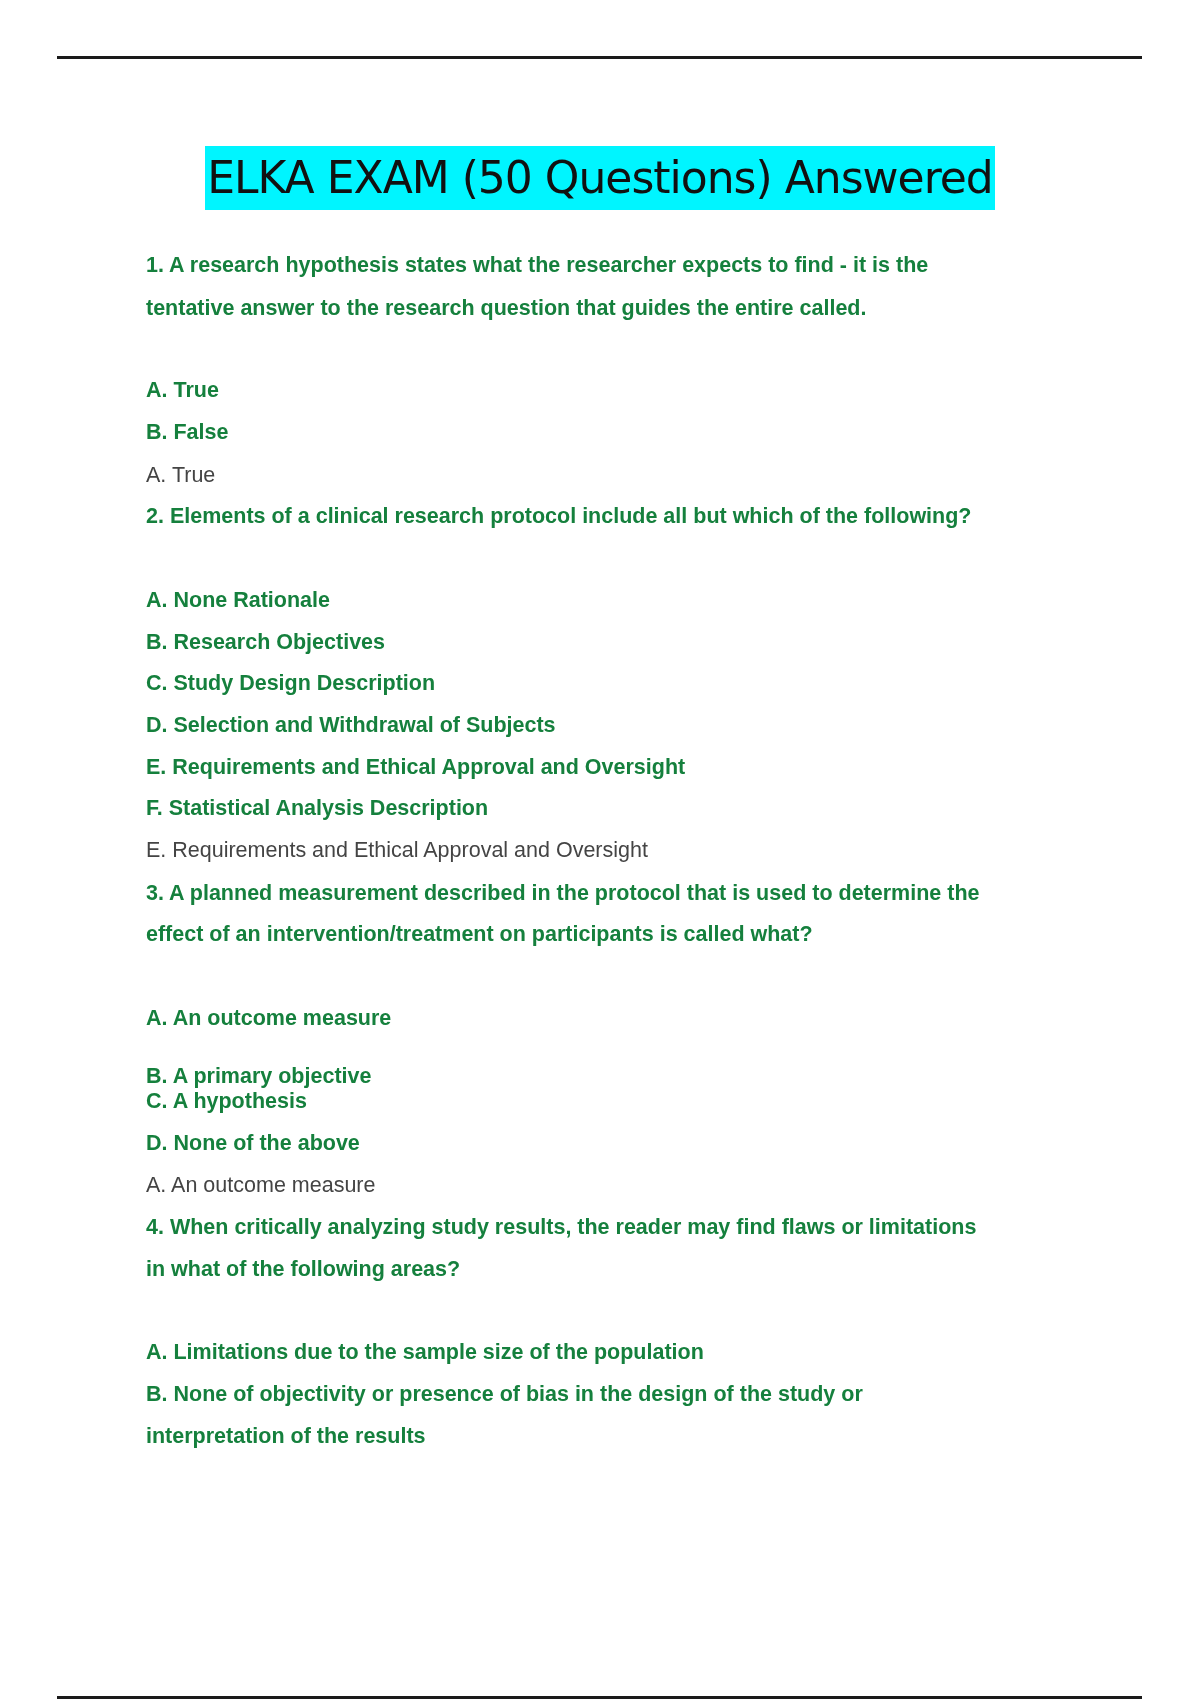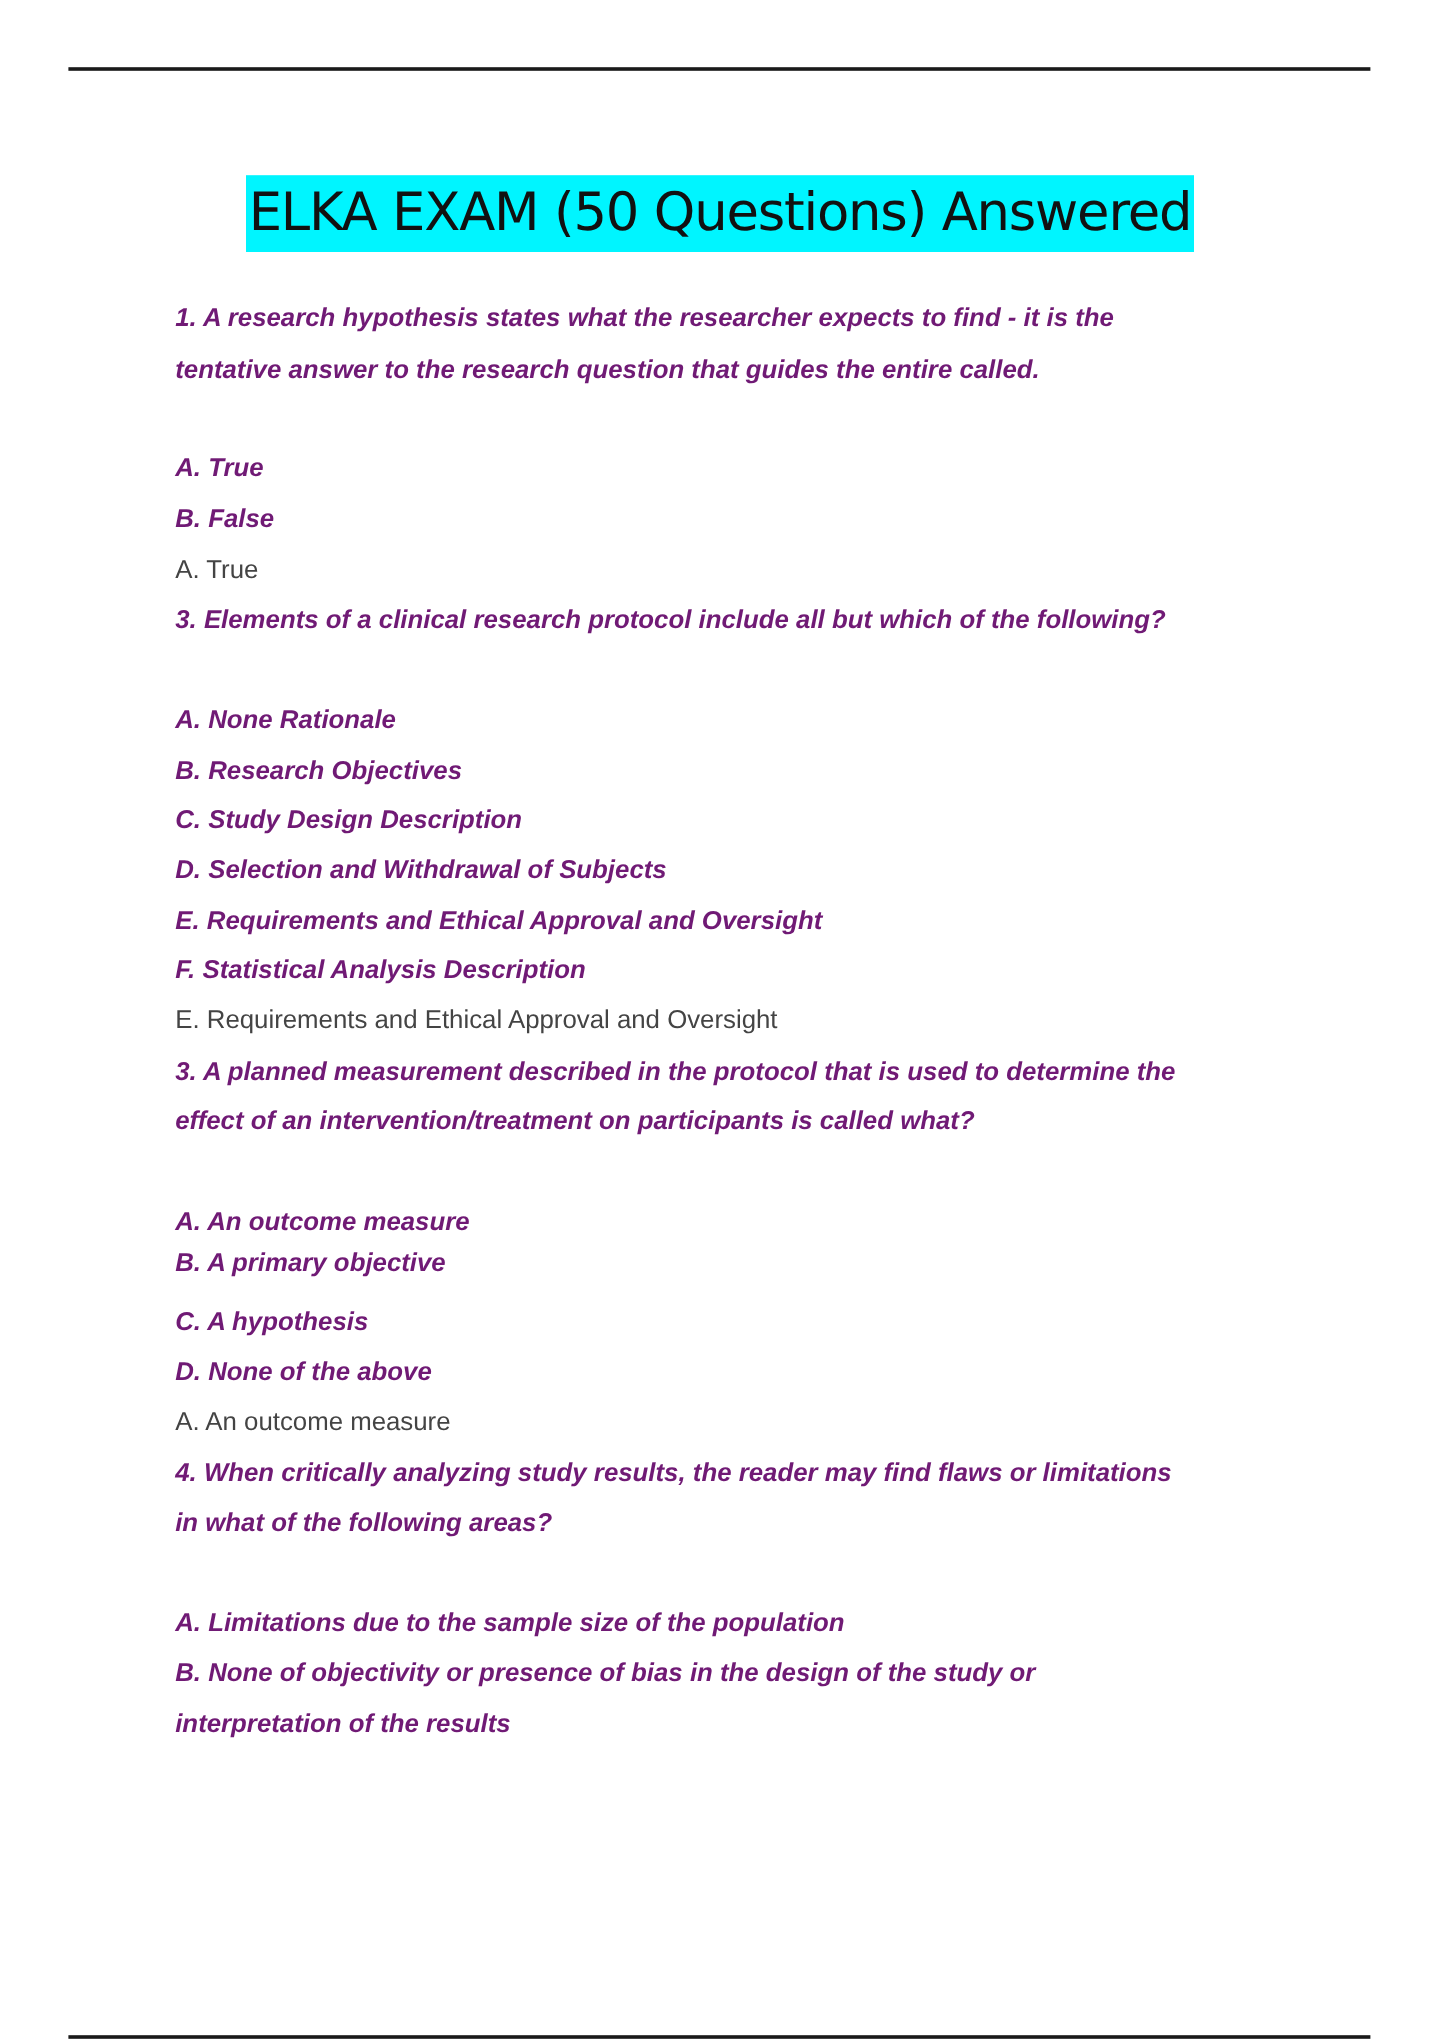--- a/index.html
+++ b/index.html
@@ -11,51 +11,51 @@
   .title {
     display: inline-block; background: #00f5ff; color: #111;
     font-family: "DejaVu Sans", sans-serif; font-size: 44px; line-height: 64px;
     padding: 0 2px; letter-spacing: -1px;
   }
   .line {
     position: absolute; left: 146px; white-space: nowrap;
     font-family: "Liberation Sans", sans-serif; font-size: 21.5px; color: #333;
     line-height: 28px; transform: translateY(-14px);
   }
-  .b { font-weight: bold; color: #701a75; font-style: italic; }
+  .b { font-weight: bold; color: #15803d; }
   .ans { font-weight: normal; color: #444; }
 </style>
 </head>
 <body>
 
 <div class="rule top"></div>
 
 <div class="title-wrap">
   <span class="title">ELKA EXAM (50 Questions) Answered</span>
 </div>
 
 <div class="line b" style="top:265px">1. A research hypothesis states what the researcher expects to find - it is the</div>
 <div class="line b" style="top:308px">tentative answer to the research question that guides the entire called.</div>
 <div class="line b" style="top:390px">A. True</div>
 <div class="line b" style="top:432px">B. False</div>
 <div class="line ans" style="top:475px">A. True</div>
 
-<div class="line b" style="top:516px">3. Elements of a clinical research protocol include all but which of the following?</div>
+<div class="line b" style="top:516px">2. Elements of a clinical research protocol include all but which of the following?</div>
 <div class="line b" style="top:600px">A. None Rationale</div>
 <div class="line b" style="top:642px">B. Research Objectives</div>
 <div class="line b" style="top:683px">C. Study Design Description</div>
 <div class="line b" style="top:725px">D. Selection and Withdrawal of Subjects</div>
 <div class="line b" style="top:767px">E. Requirements and Ethical Approval and Oversight</div>
 <div class="line b" style="top:808px">F. Statistical Analysis Description</div>
 <div class="line ans" style="top:850px">E. Requirements and Ethical Approval and Oversight</div>
 
 <div class="line b" style="top:893px">3. A planned measurement described in the protocol that is used to determine the</div>
 <div class="line b" style="top:934px">effect of an intervention/treatment on participants is called what?</div>
 <div class="line b" style="top:1018px">A. An outcome measure</div>
-<div class="line b" style="top:1052px">B. A primary objective</div>
+<div class="line b" style="top:1076px">B. A primary objective</div>
 <div class="line b" style="top:1101px">C. A hypothesis</div>
 <div class="line b" style="top:1143px">D. None of the above</div>
 <div class="line ans" style="top:1185px">A. An outcome measure</div>
 
 <div class="line b" style="top:1227px">4. When critically analyzing study results, the reader may find flaws or limitations</div>
 <div class="line b" style="top:1269px">in what of the following areas?</div>
 <div class="line b" style="top:1352px">A. Limitations due to the sample size of the population</div>
 <div class="line b" style="top:1394px">B. None of objectivity or presence of bias in the design of the study or</div>
 <div class="line b" style="top:1436px">interpretation of the results</div>
 

